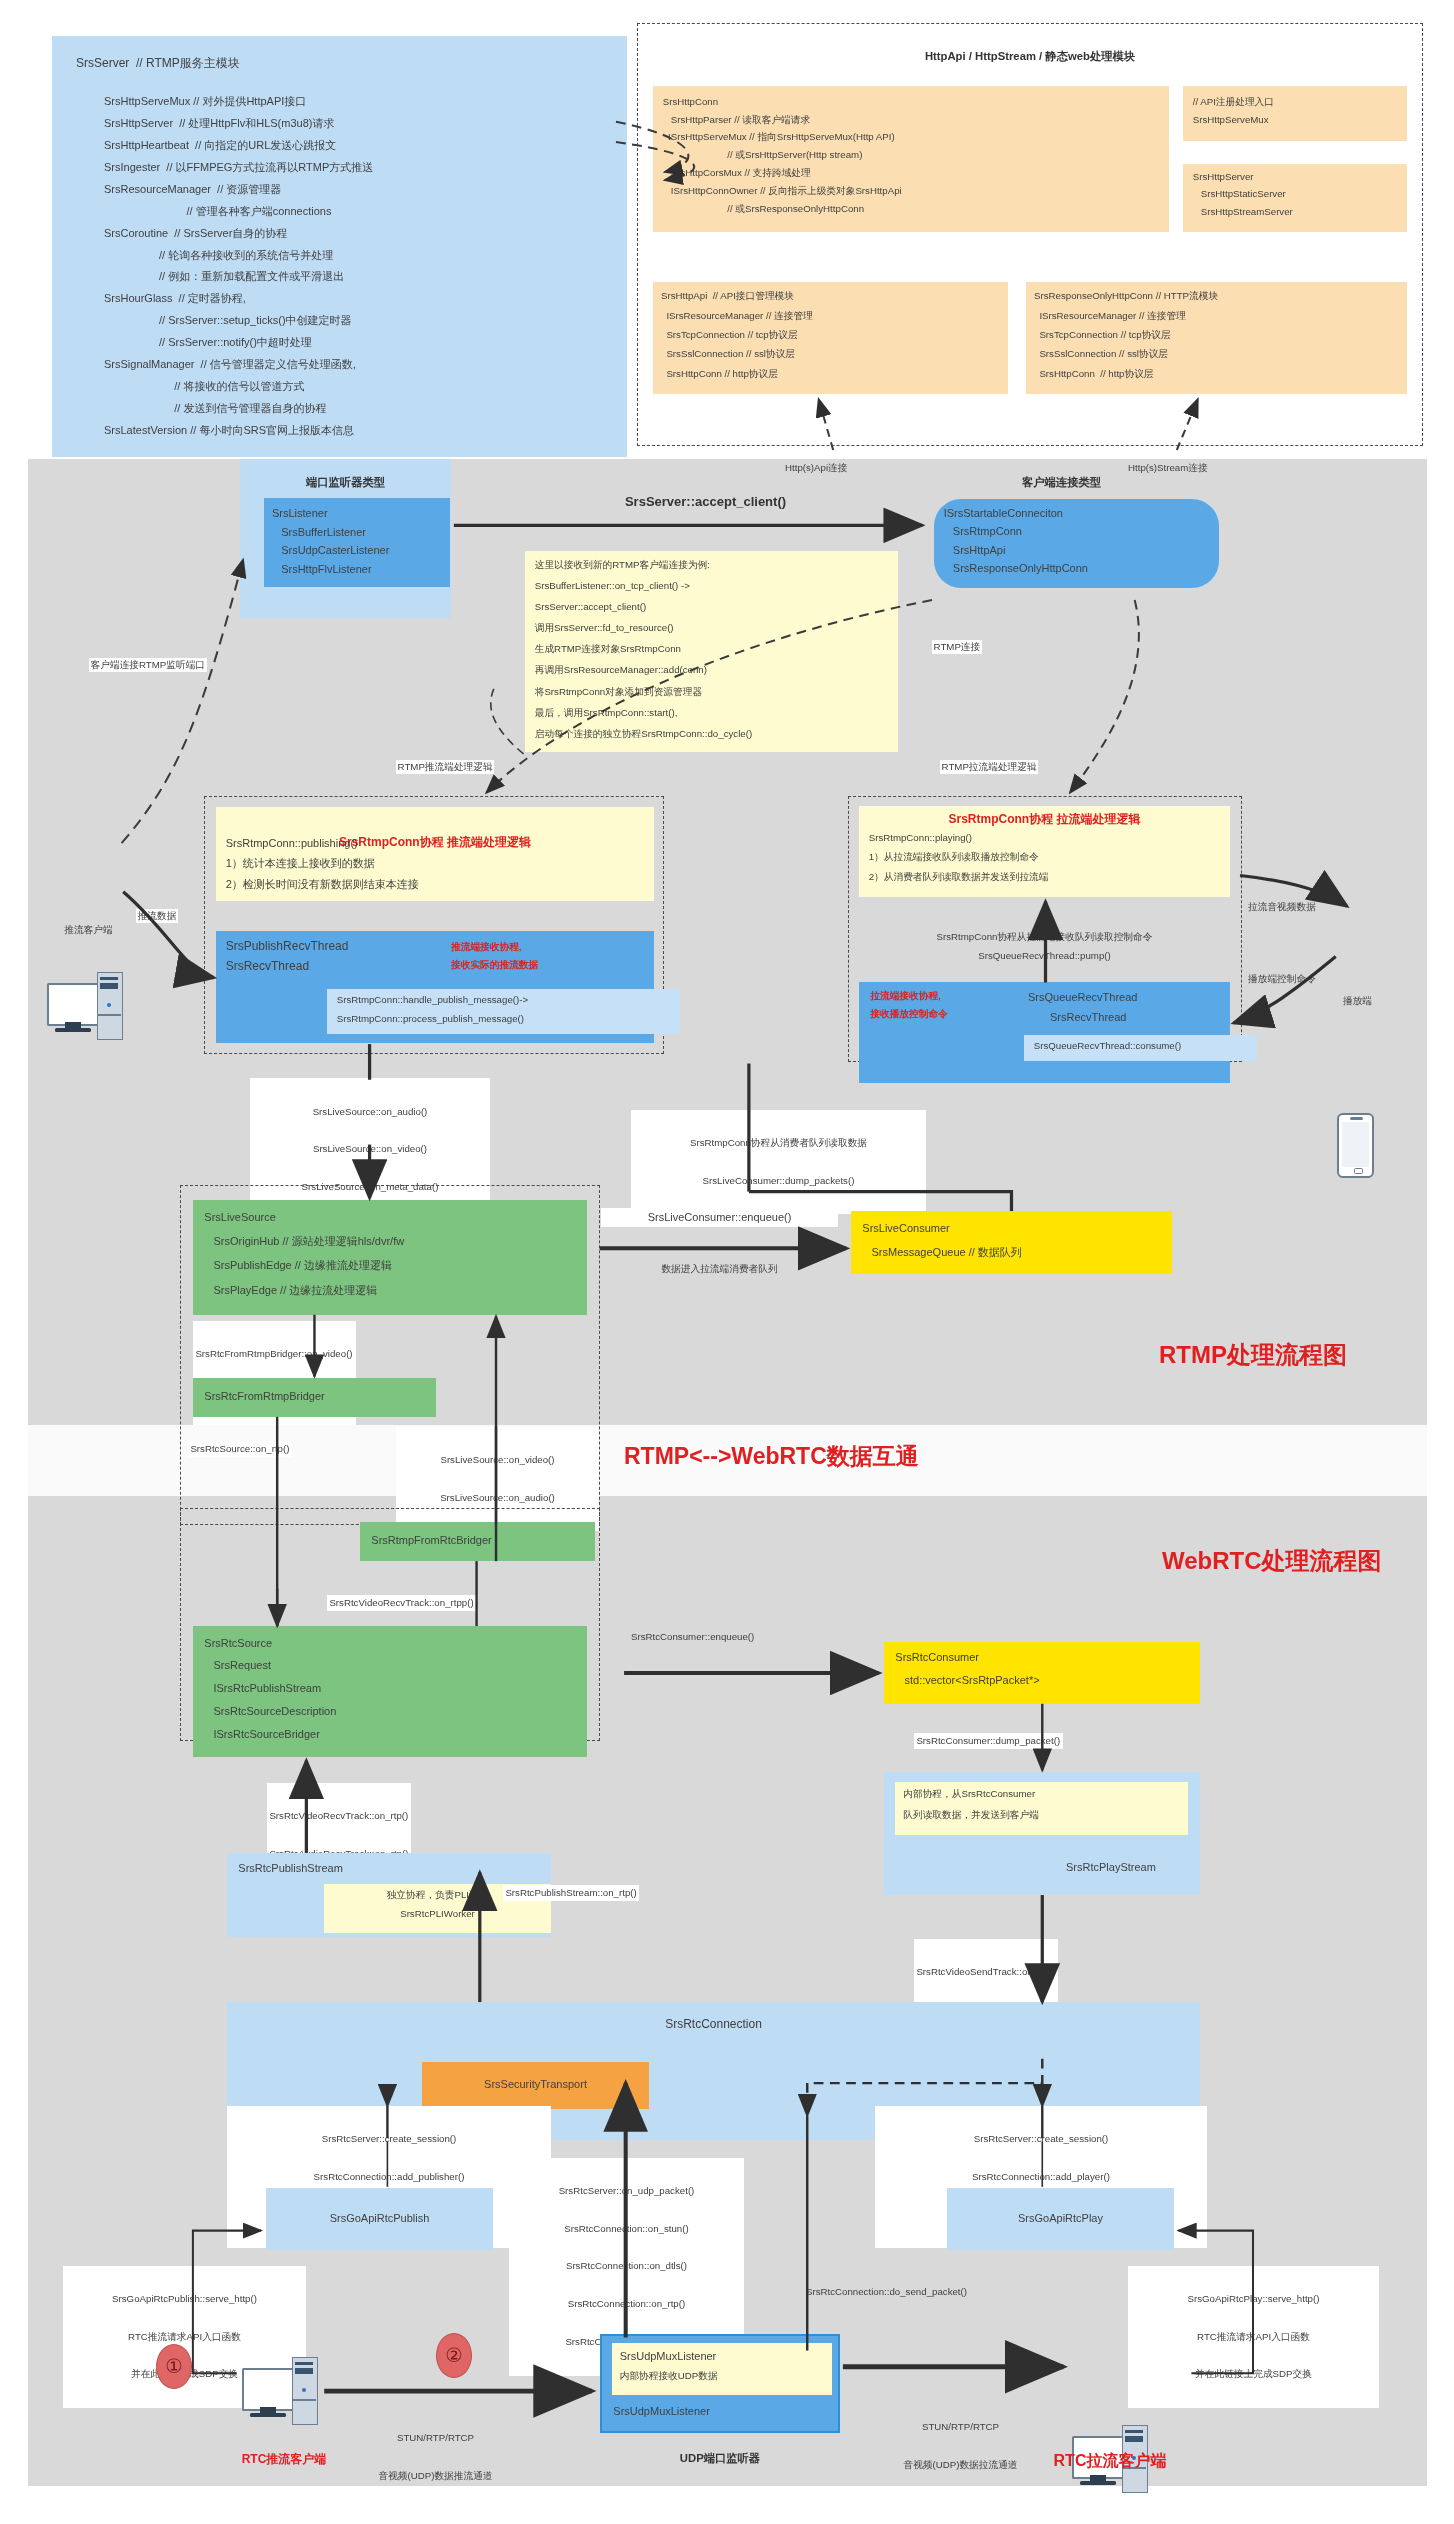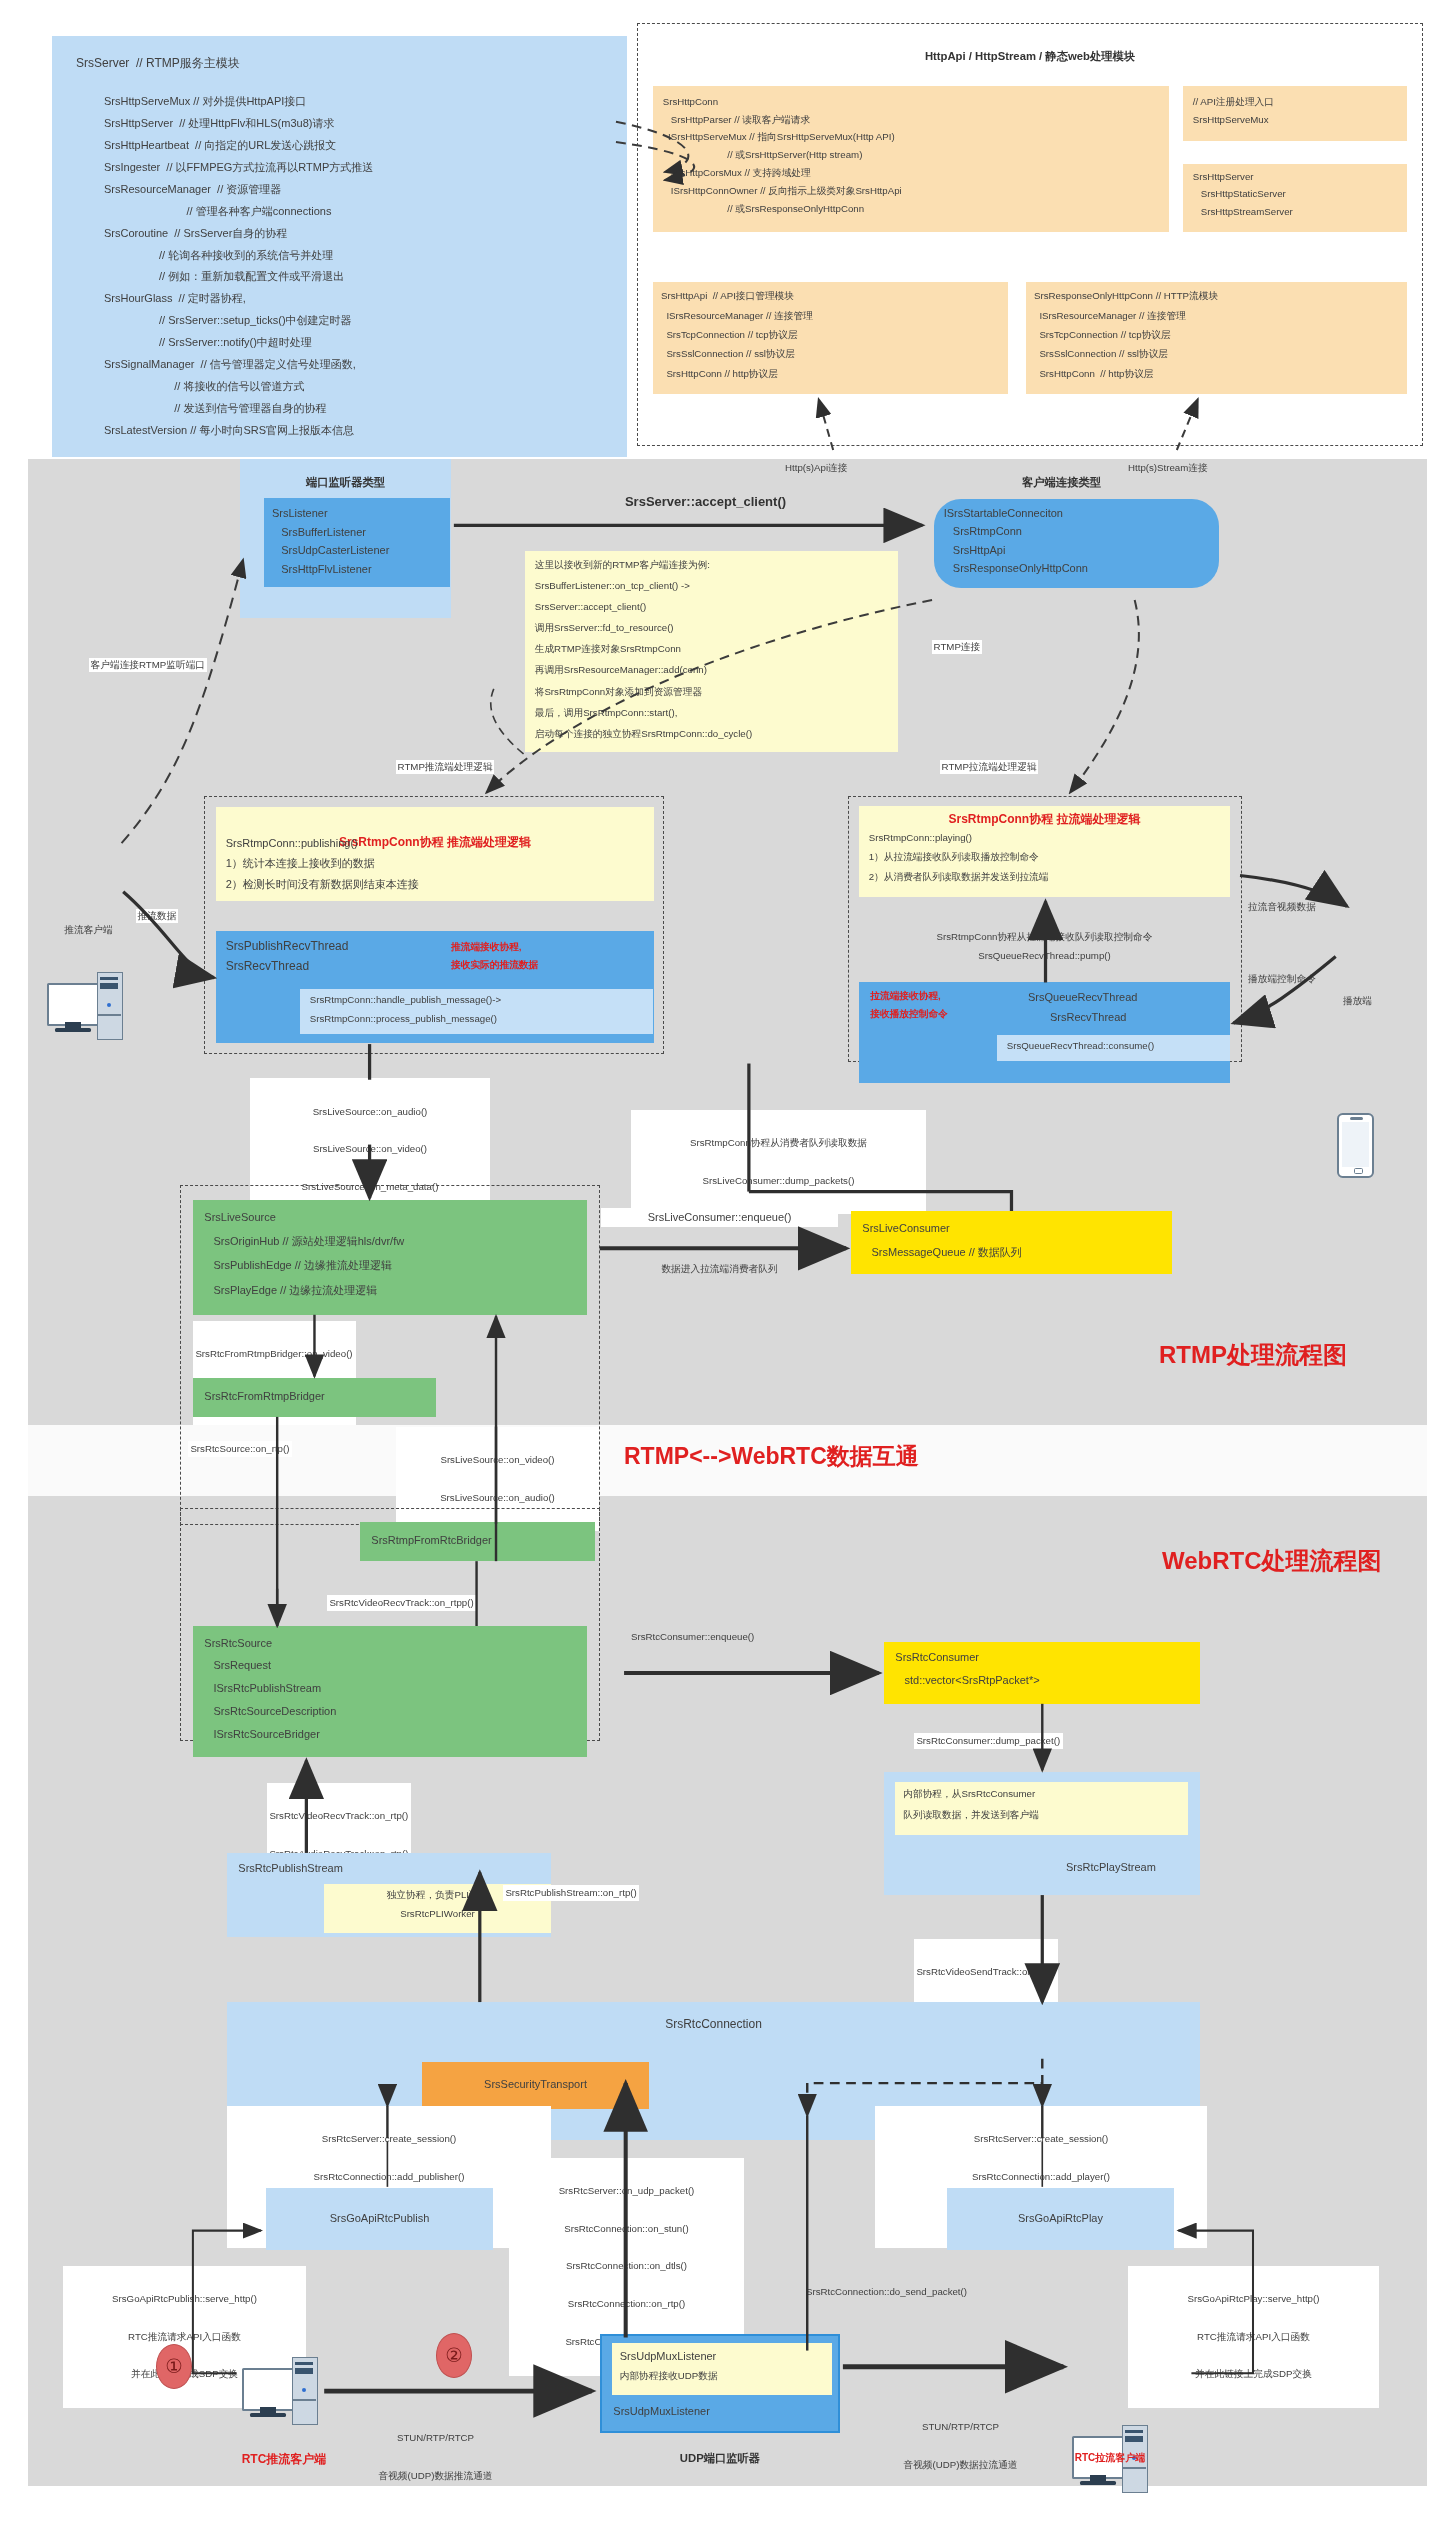--- a/index.html
+++ b/index.html
@@ -7,21 +7,21 @@
   body{font-family:"Liberation Sans","DejaVu Sans",sans-serif;color:#3a3a3a;}
   #page{position:relative;width:1454px;height:2525px;background:#ffffff;overflow:hidden;}
 
   .abs{position:absolute;box-sizing:border-box;}
 
   
   .sec-gray{background:#d9d9d9;}
   .sec-white{background:#fafafa;}
   .blue-lt{background:#bfdcf5;}
   .blue-md{background:#5aa9e6;}
-  .blue-pale{background:#c5e0f7;}
+  .blue-pale{background:#c5e0f7;margin-left:27px;}
   .orange{background:#fbdfb2;}
   .orange-solid{background:#f5a342;padding-left:47px;}
   .yellow{background:#fdfbcf;}
   .yellow-strong{background:#ffe400;}
   .green{background:#7cc47f;}
   .white-lbl{background:#ffffff;}
 
   .dashed{border:1.6px dashed #4a4a4a;background:#ffffff;}
   .dashed-clear{border:1.6px dashed #4a4a4a;background:transparent;}
 
@@ -378,21 +378,21 @@
   <div class="abs pc" style="left:1072px;top:2357px;width:78px;height:68px;">
     <div class="mon"></div>
     <div class="stand"></div>
     <div class="base"></div>
     <div class="tower"></div>
     <div class="b1"></div>
     <div class="b2"></div>
     <div class="dot"></div>
     <div class="b3"></div>
   </div>
-  <div class="abs bold red center" style="left:1029px;top:2451px;width:162px;font-size:10px;">RTC拉流客户端</div>
+  <div class="abs bold red center" style="left:1029px;top:2451px;width:162px;font-size:16px;">RTC拉流客户端</div>
 
   <div class="abs t fs-sm dark center" style="left:326px;top:2407px;width:219px;">
     <div>STUN/RTP/RTCP</div>
     <div>音视频(UDP)数据推流通道</div>
   </div>
   <div class="abs t fs-sm dark center" style="left:851px;top:2396px;width:219px;">
     <div>STUN/RTP/RTCP</div>
     <div>音视频(UDP)数据拉流通道</div>
   </div>
 

